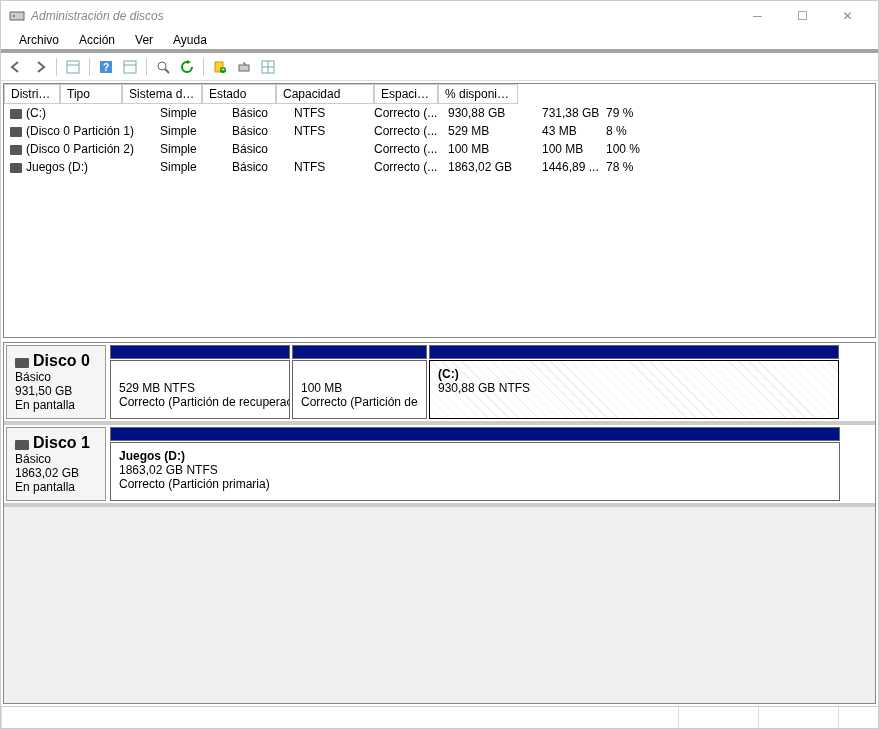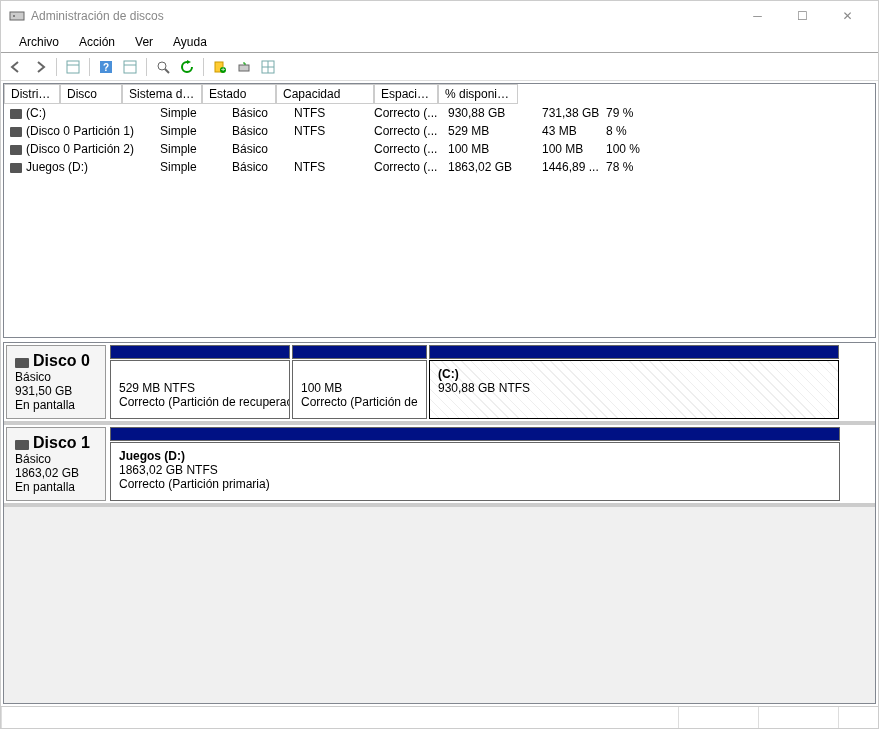--- a/index.html
+++ b/index.html
@@ -1,23 +1,23 @@
 <!DOCTYPE html>
 <html><head>
 <meta charset="utf-8">
 <style>
 * { box-sizing: border-box; margin: 0; padding: 0; }
 body { font-family: "Segoe UI", Tahoma, sans-serif; font-size: 12px; color: #000; background: #fff; }
 .window { width: 879px; height: 729px; border: 1px solid #ccc; display: flex; flex-direction: column; }
 .titlebar { height: 30px; display: flex; align-items: center; padding: 0 8px; background: #fff; color: #888; }
 .titlebar-icon { width: 16px; height: 16px; margin-right: 6px; }
-.titlebar-text { flex: 1; font-size: 12px; }
+.titlebar-text { flex: 1; font-size: 12px; font-style: italic; }
 .win-controls { display: flex; }
 .win-btn { width: 45px; height: 30px; display: flex; align-items: center; justify-content: center; color: #888; cursor: pointer; }
-.menubar { height: 22px; display: flex; align-items: center; padding: 0 8px; border-bottom: 1px solid #a3a3a3; }
+.menubar { height: 22px; display: flex; align-items: center; padding: 0 8px; border-bottom: 4px solid #a3a3a3; }
 .menu-item { padding: 2px 10px; cursor: pointer; }
 .toolbar { height: 28px; display: flex; align-items: center; padding: 2px 4px; border-bottom: 1px solid #ddd; gap: 2px; }
 .tbtn { width: 22px; height: 22px; display: flex; align-items: center; justify-content: center; cursor: pointer; border: 1px solid transparent; }
 .tsep { width: 1px; height: 18px; background: #ccc; margin: 0 3px; }
 .content { flex: 1; display: flex; flex-direction: column; overflow: hidden; }
 .volume-list { height: 255px; border: 1px solid #828790; margin: 2px; overflow: auto; background: #fff; }
 .vl-header { display: flex; background: #fff; position: sticky; top: 0; }
 .vl-header-cell { border: 1px solid #ccc; padding: 2px 6px; background: #fff; font-size: 12px; white-space: nowrap; overflow: hidden; text-overflow: ellipsis; cursor: pointer; }
 .vl-row { display: flex; padding: 1px 0; cursor: pointer; }
 .vl-cell { padding: 1px 6px; font-size: 12px; white-space: nowrap; overflow: hidden; }
@@ -136,21 +136,21 @@
           <line x1="7" y1="1" x2="7" y2="13" stroke="#7aa"></line>
         </svg>
       </div>
   </div>
 
   <div class="content">
 
     <div class="volume-list">
       <div class="vl-header">
         <div class="vl-header-cell" style="width:56px">Distribución</div>
-        <div class="vl-header-cell" style="width:62px">Disco</div>
+        <div class="vl-header-cell" style="width:62px">Tipo</div>
         <div class="vl-header-cell" style="width:80px">Sistema de ...</div>
         <div class="vl-header-cell" style="width:74px">Estado</div>
         <div class="vl-header-cell" style="width:98px">Capacidad</div>
         <div class="vl-header-cell" style="width:64px">Espacio ...</div>
         <div class="vl-header-cell" style="width:80px">% disponible</div>
       </div>
       <div id="vl-body">
           <div class="vl-row">
             <div class="vl-cell" style="width:150px"><span class="vol-icon"></span><span>(C:)</span></div>
             <div class="vl-cell" style="width:72px">Simple</div>

